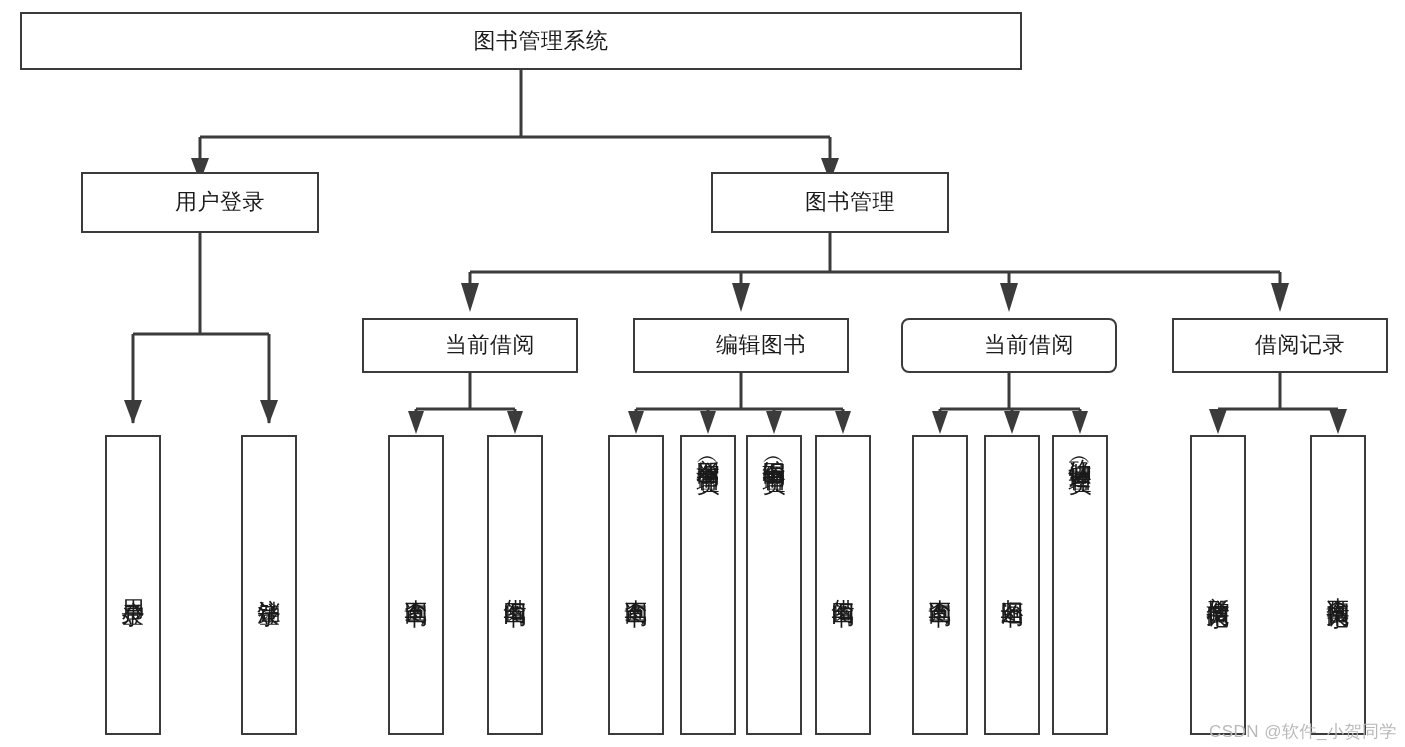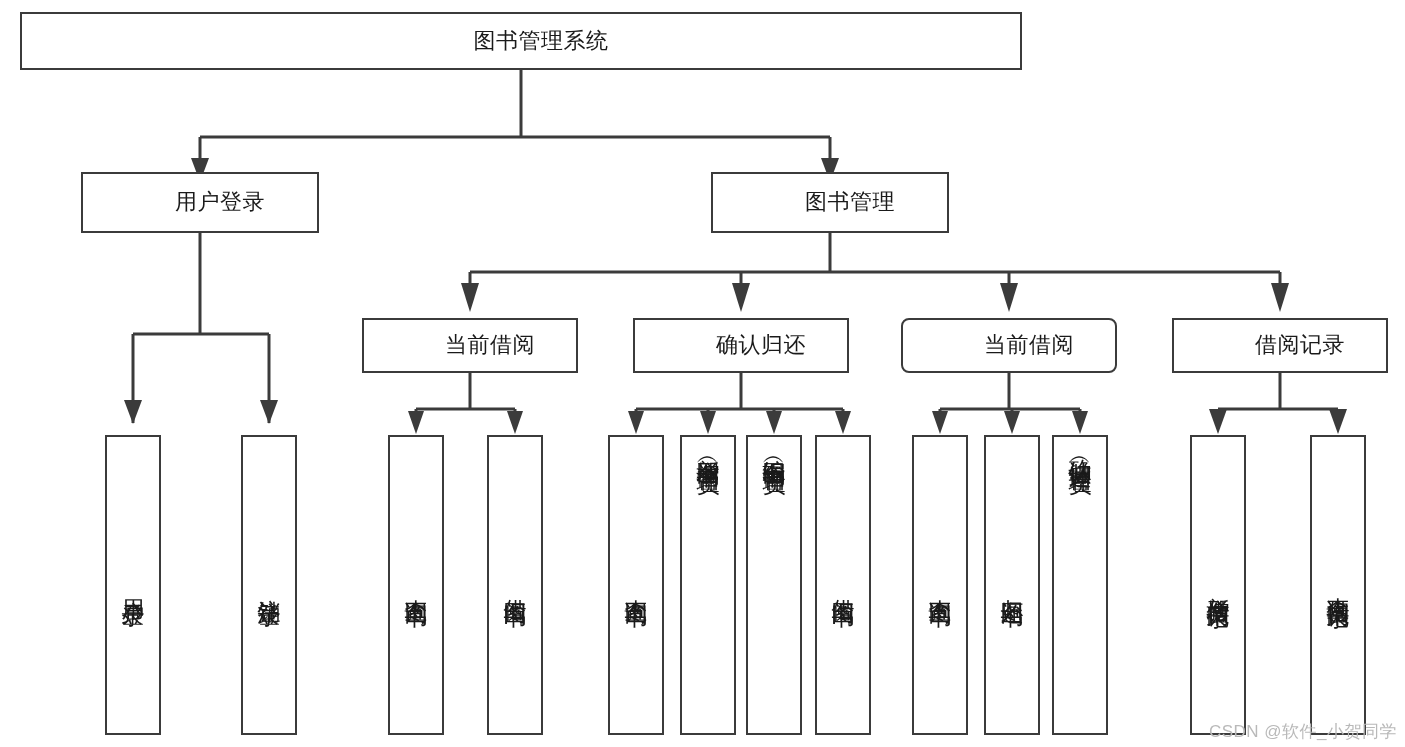--- a/index.html
+++ b/index.html
@@ -159,21 +159,21 @@
     <span class="node-label-h">用户登录</span>
   </div>
   <div class="node-box h-node" style="left:711px; top:172px; width:238px; height:61px;">
     <span class="node-label-h">图书管理</span>
   </div>
 
   <div class="node-box h-node" style="left:362px; top:318px; width:216px; height:55px;">
     <span class="node-label-h">当前借阅</span>
   </div>
   <div class="node-box h-node" style="left:633px; top:318px; width:216px; height:55px;">
-    <span class="node-label-h">确认归还</span>
+    <span class="node-label-h">编辑图书</span>
   </div>
   <div class="node-box h-node" style="left:901px; top:318px; width:216px; height:55px;border-radius:8px;">
     <span class="node-label-h">当前借阅</span>
   </div>
   <div class="node-box h-node" style="left:1172px; top:318px; width:216px; height:55px;">
     <span class="node-label-h">借阅记录</span>
   </div>
 
   <div class="node-box v-node center-v" style="left:105px; top:435px; width:56px; height:300px;">
     <span class="node-label-v">用户登录</span>

